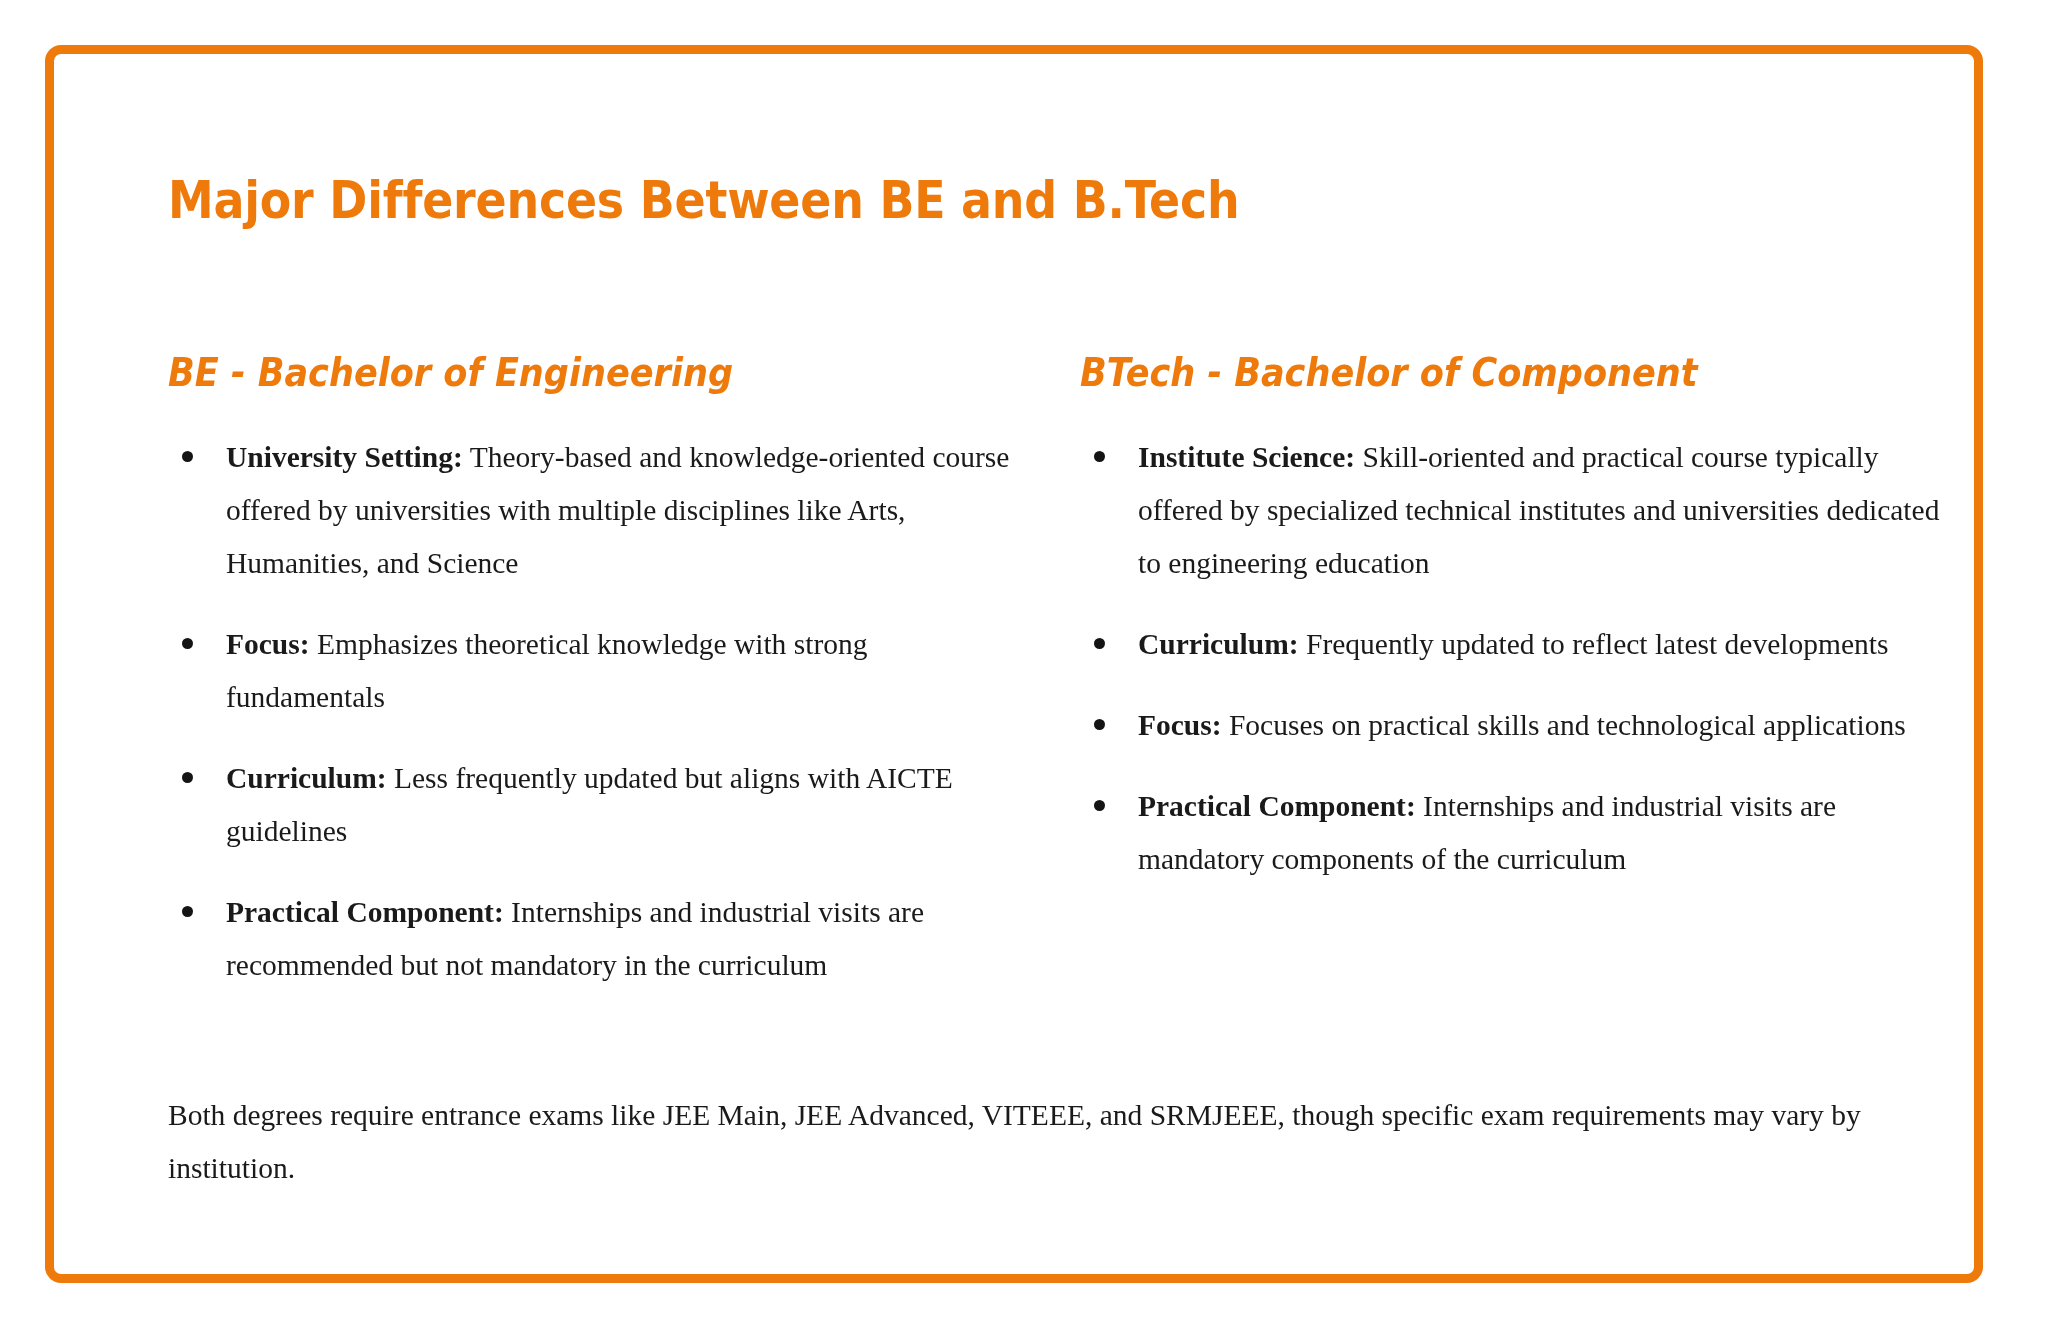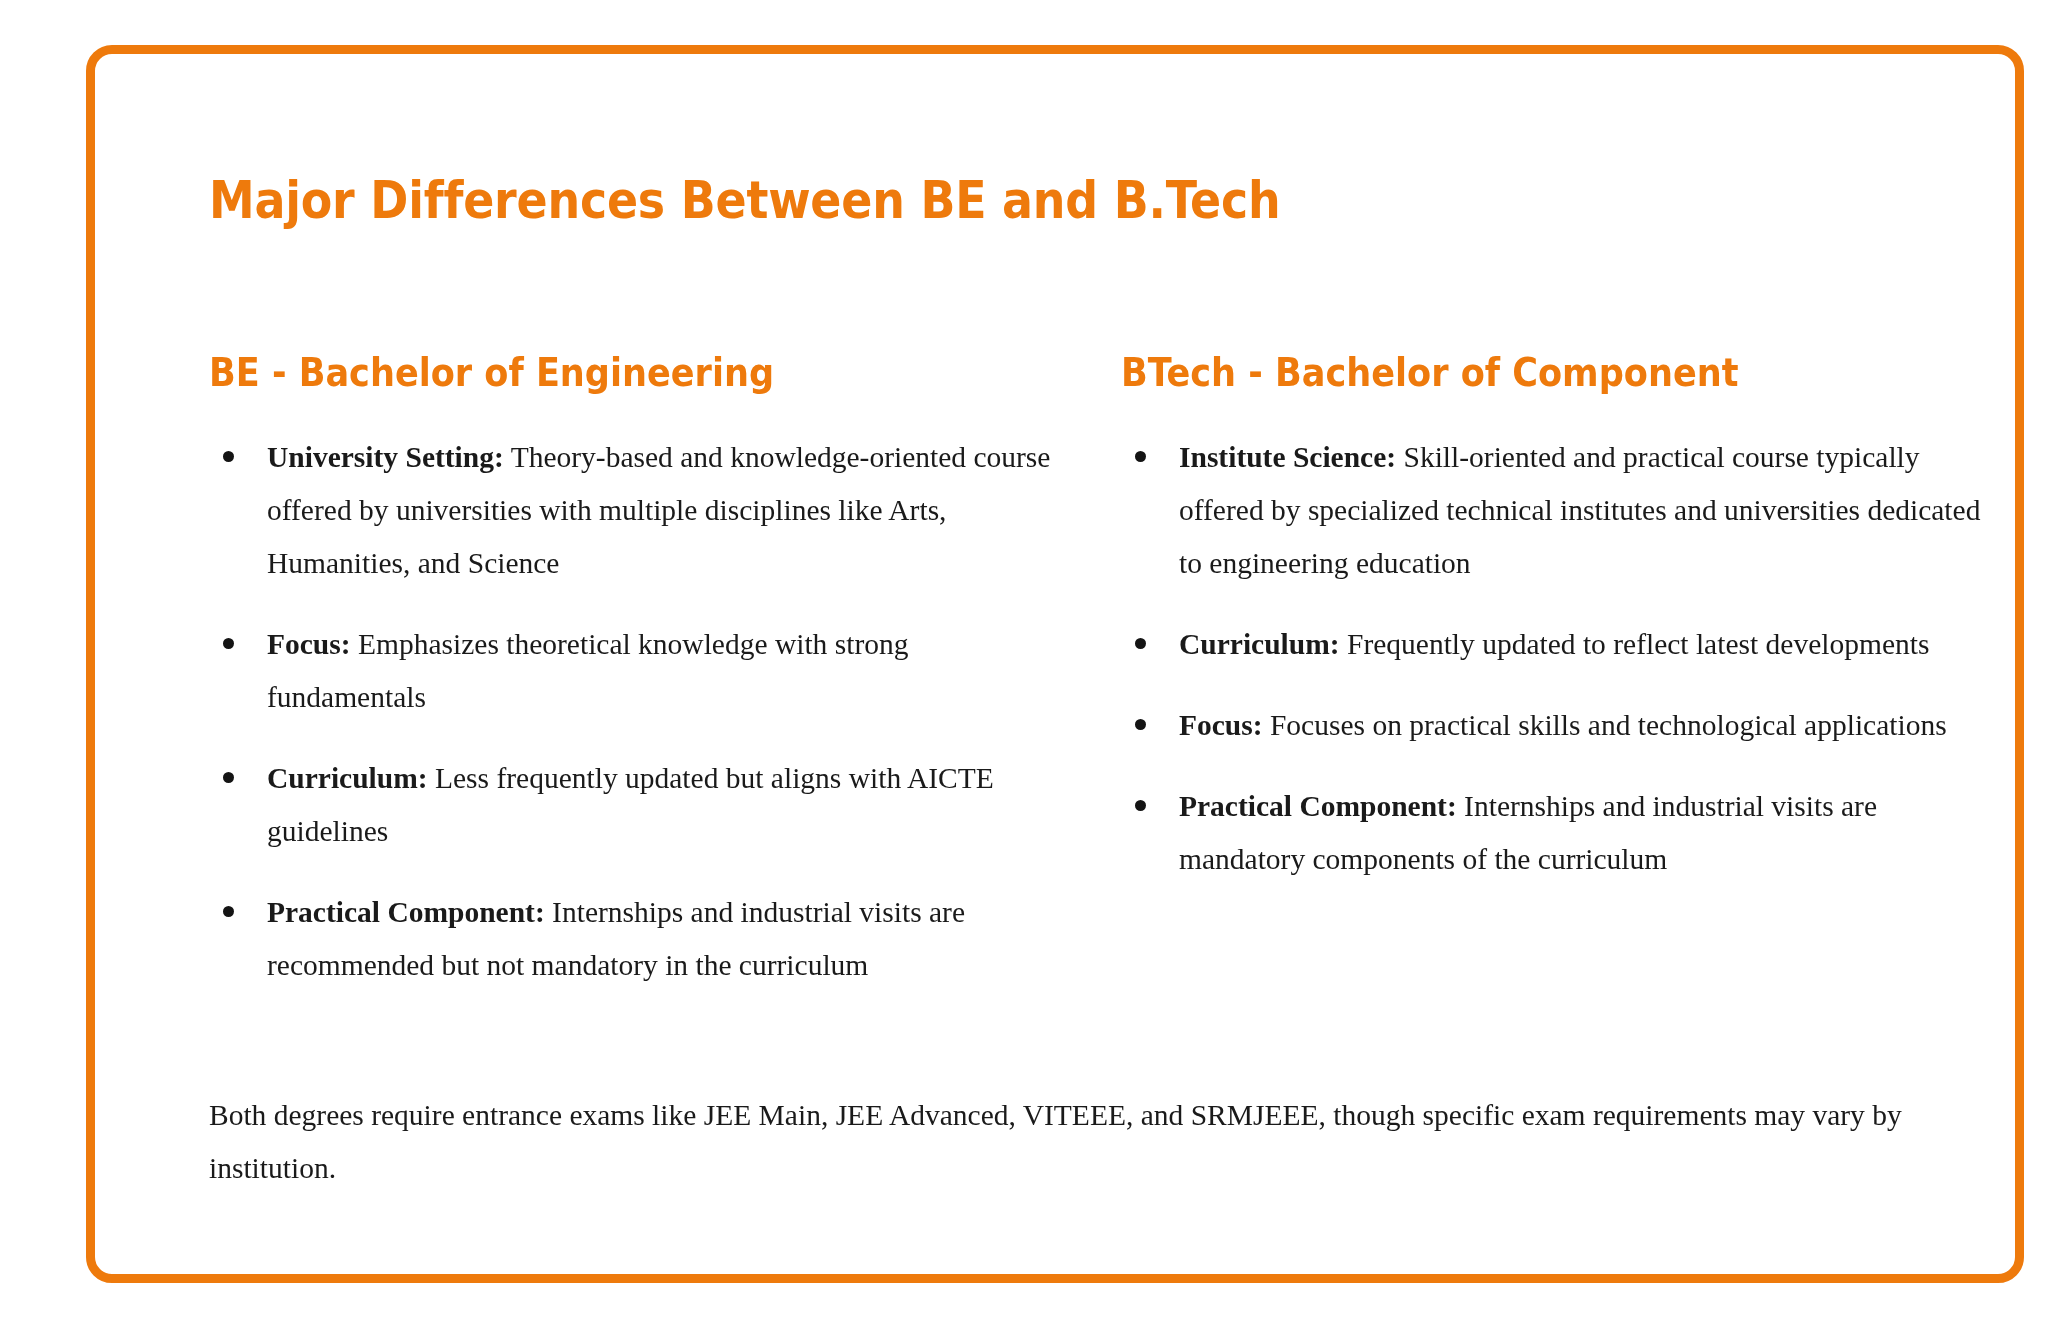--- a/index.html
+++ b/index.html
@@ -15,24 +15,23 @@
   }
 
   #card {
     position: absolute;
     left: 45px;
     top: 45px;
     width: 1938px;
     height: 1238px;
     box-sizing: border-box;
     background: #ffffff;
-    border-radius: 26px;
+    border-radius: 16px;
     border: 9px solid #ee7a0c;
     overflow: visible;
-    margin-left: 41px;
   }
   
   #card-shadow {
     position: absolute;
     left: 61px;
     top: 61px;
     width: 1944px;
     height: 1244px;
     box-sizing: border-box;
     border-radius: 50px;
@@ -76,20 +75,21 @@
   .col-right { left: 1026px; width: 880px; }
 
   .col-heading {
     font-family: "DejaVu Sans Condensed", "Liberation Sans Narrow", "Liberation Sans", sans-serif;
     font-stretch: condensed;
     font-weight: 700;
     font-size: 39px;
     color: #ee7a0c;
     margin: 0 0 36px 0;
     white-space: nowrap;
+    font-style: italic;
   }
 
   ul.bullets {
     list-style: none;
     margin: 0;
     padding: 0;
   }
   ul.bullets > li {
     position: relative;
     padding-left: 58px;

